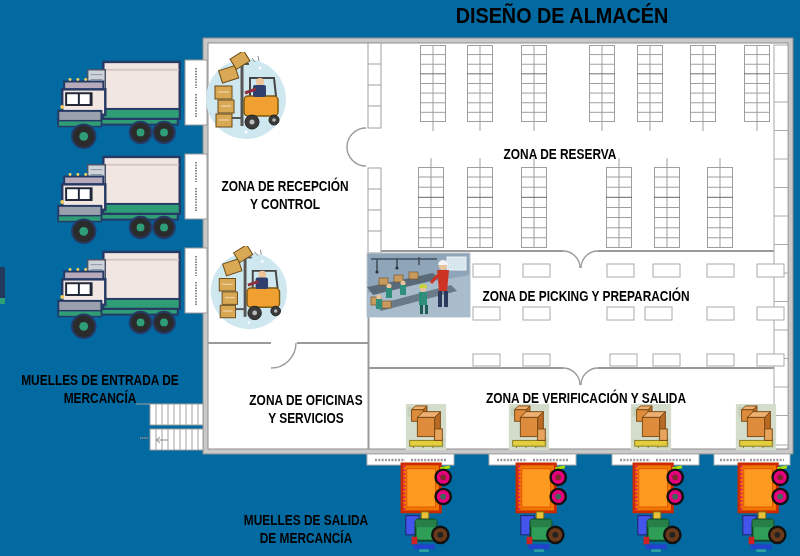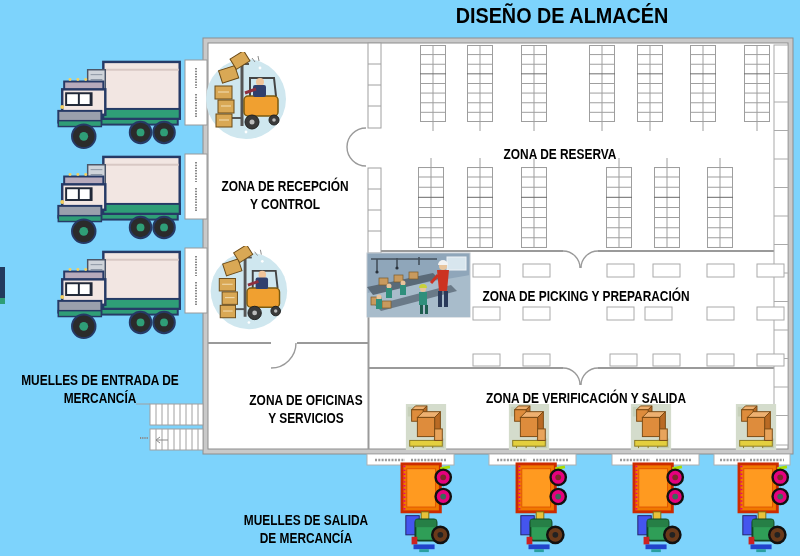--- a/index.html
+++ b/index.html
@@ -1,17 +1,17 @@
 <!DOCTYPE html>
 <html><head>
 <meta charset="utf-8">
 <style>
   html,body{margin:0;padding:0;background:#fff;}
   #stage{
-    position:relative;width:800px;height:556px;background:#7dd3fc;overflow:hidden;
+    position:relative;width:800px;height:556px;background:#0369a1;overflow:hidden;
     font-family:"Liberation Sans",sans-serif;color:#000;
   }
   #diagram{position:absolute;left:0;top:0;}
   .lbl{
     position:absolute;font-weight:bold;text-align:center;color:#000;
     transform:scaleX(0.85);line-height:18px;font-size:14px;
   }
   .lbl div{white-space:nowrap;}
   .title{
     position:absolute;font-weight:bold;text-align:center;color:#000;

